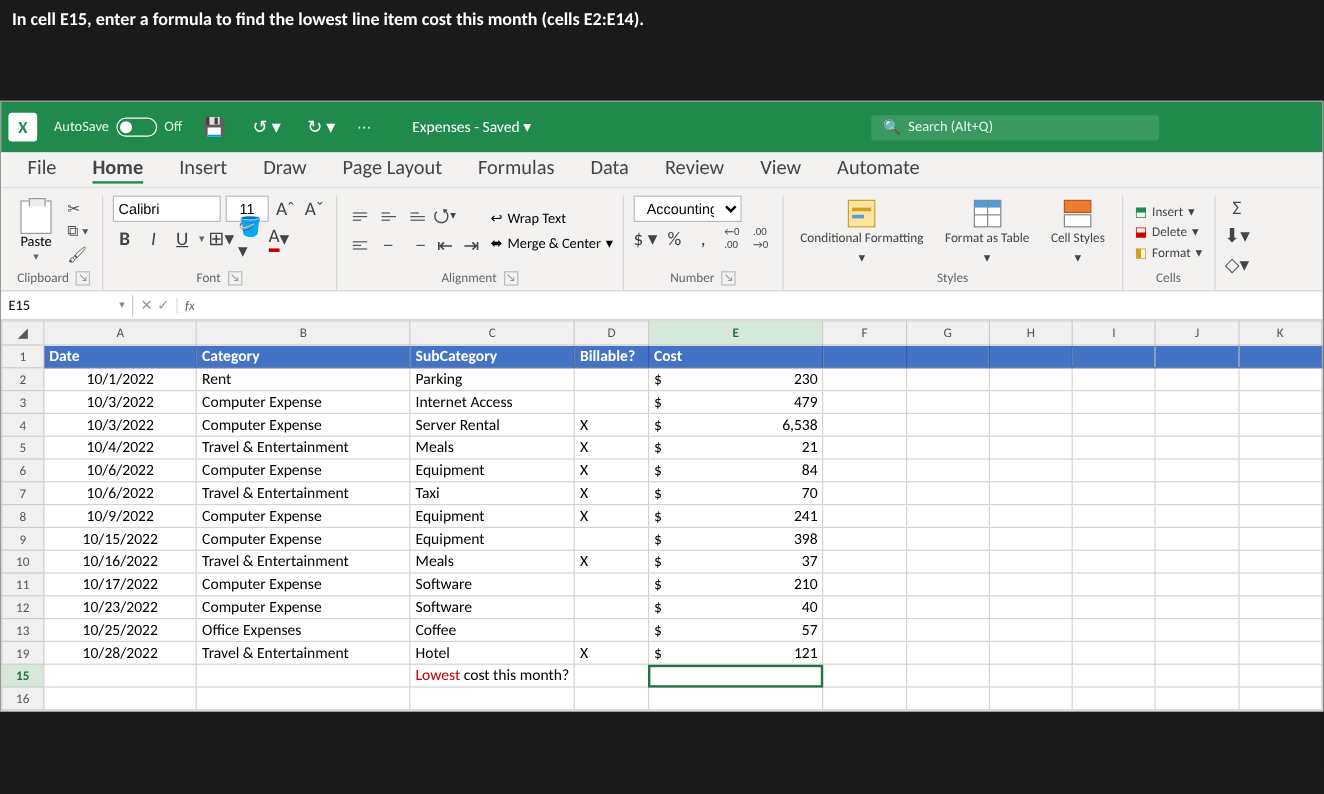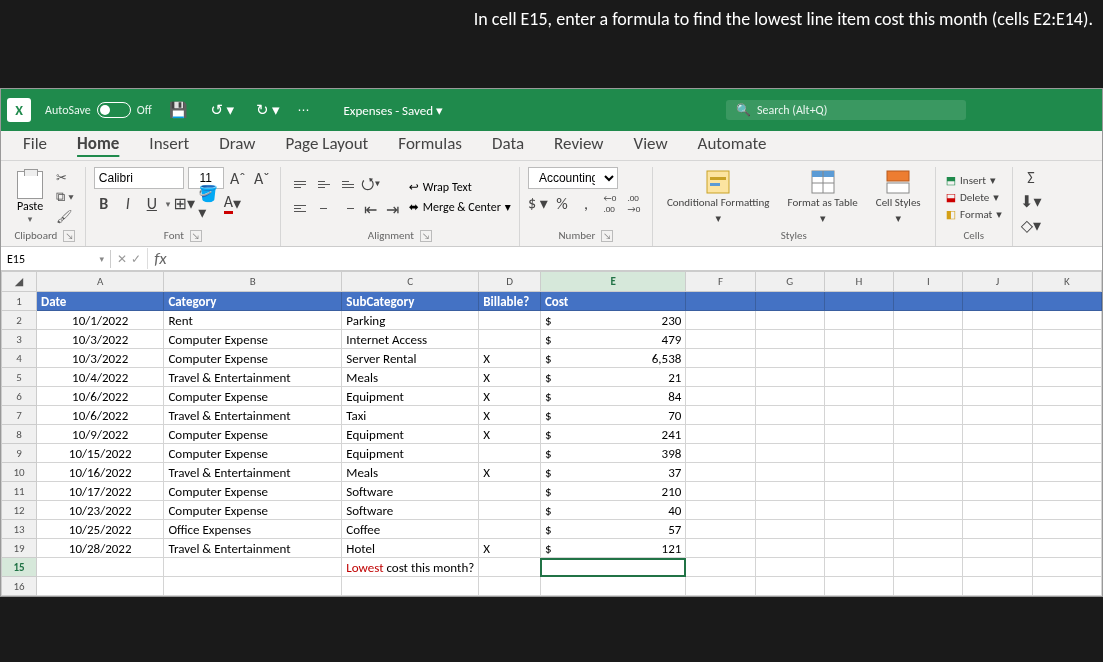--- a/index.html
+++ b/index.html
@@ -1,17 +1,17 @@
 <!DOCTYPE html>
 <html><head>
 <meta charset="utf-8">
 <style>
   * { box-sizing: border-box; margin: 0; padding: 0; }
   body { font-family: "Segoe UI", Calibri, sans-serif; font-size: 12px; background: #1a1a1a; width: 1103px; height: 662px; overflow: hidden; }
-  .instruction { background: #1a1a1a; color: #fff; padding: 8px 10px; font-size: 18px; font-weight: 400; text-align: right; }
+  .instruction { background: #1a1a1a; color: #fff; padding: 8px 10px; font-size: 15px; font-weight: 700; }
   .app-window { background: #fff; margin-top: 50px; border: 1px solid #999; }
   .title-bar { background: #1f8a4c; height: 42px; display: flex; align-items: center; gap: 14px; padding: 0 6px; color: #fff; }
   .title-bar .app-icon { width: 24px; height: 24px; background: #fff; color: #1f8a4c; font-weight: bold; font-size: 14px; display: flex; align-items: center; justify-content: center; border-radius: 3px; }
   .autosave { display: flex; align-items: center; gap: 6px; color: #e8f5ee; font-size: 12px; }
   .toggle { width: 34px; height: 16px; border: 1px solid #fff; border-radius: 10px; display: inline-flex; align-items: center; padding: 0 2px; }
   .toggle .knob { width: 10px; height: 10px; background: #fff; border-radius: 50%; }
   .save-ico, .undo-ico, .redo-ico { color: #fff; font-size: 15px; cursor: pointer; padding: 2px 4px; }
   .doc-name { color: #fff; font-size: 13px; margin-left: 20px; }
   .search-box { margin-left: auto; margin-right: 130px; display: flex; align-items: center; gap: 6px; color: #e8f5ee; background: rgba(255,255,255,0.12); padding: 3px 10px; border-radius: 3px; width: 240px; }
   .tabs { background: #f3f2f1; display: flex; gap: 2px; padding: 0 8px; height: 30px; align-items: end; border-bottom: 1px solid #d6d6d6; }
@@ -38,21 +38,21 @@
   .num-select { border:1px solid #bbb; background:#fff; padding:2px 6px; font-size:12px; height:22px; width:90px; }
   .big-btn { display:flex; flex-direction:column; align-items:center; cursor:pointer; padding:0 6px; font-size:11px; color:#444; gap:2px; }
   .big-btn svg { width:26px; height:26px; }
   .cell-btns { display:flex; flex-direction:column; gap:2px; font-size:11px; color:#444; }
   .cell-btn { display:flex; align-items:center; gap:4px; cursor:pointer; padding:1px 2px; }
   .launcher { font-size:9px; color:#888; border:1px solid #bbb; width:12px; height:12px; display:inline-flex; align-items:center; justify-content:center; }
 
   .namebox-row { display:flex; align-items:center; background:#fff; border-bottom:1px solid #ccc; height:24px; }
   .name-box { width:110px; border-right:1px solid #ccc; padding:2px 6px; display:flex; align-items:center; justify-content:space-between; font-size:12px; }
   .fx-btns { display:flex; gap:4px; padding:0 6px; color:#999; }
-  .fx-label { font-style:italic; font-size:17px; color:#666; padding:0 6px; border-left:1px solid #ddd; }
+  .fx-label { font-style:italic; font-size:11px; color:#666; padding:0 6px; border-left:1px solid #ddd; }
   .formula-bar { flex:1; padding:2px 6px; font-size:12px; }
 
   .sheet { display:block; background:#fff; }
   table { border-collapse:collapse; table-layout:fixed; font-size:13px; font-family: Calibri, sans-serif; }
   th.colhdr, td.rowhdr { background:#f0f0f0; color:#555; font-weight:normal; border:1px solid #ccc; text-align:center; font-size:11px; }
   th.colhdr { height:20px; }
   td.rowhdr { width:36px; }
   td.cell { border:1px solid #d4d4d4; padding:1px 4px; height:19px; white-space:nowrap; overflow:hidden; }
   tr.header-row td.cell { background:#4472C4; color:#fff; font-weight:600; border-color:#3a5fa0; }
   .r { text-align:center; }

